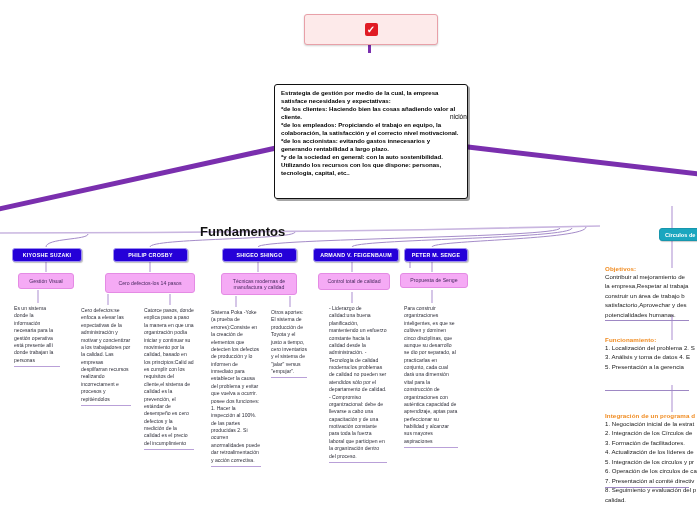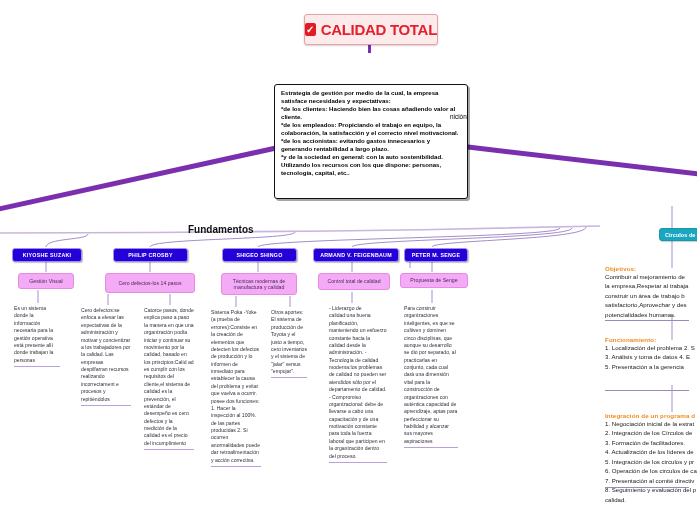--- a/index.html
+++ b/index.html
@@ -44,21 +44,21 @@
   #def-text{
     font-size:6.1px;line-height:1.32;font-weight:bold;color:#000;
     white-space:pre-line;
   }
   #def-label{
     left:450px;top:113px;font-size:6.4px;color:#000;font-weight:normal;
   }
 
   
   #fundamentos-label{
-    left:188px;top:224px;font-size:10px;font-weight:bold;color:#111;
+    left:200px;top:224px;font-size:13px;font-weight:bold;color:#111;
   }
 
   
   .node-blue{
     background:#2500d8;
     border:1px solid #9d8ef0;
     border-radius:3px;
     box-shadow:1px 1px 1px rgba(0,0,0,.25);
     color:#ffffff;
     font-size:5.3px;font-weight:bold;letter-spacing:.25px;
@@ -140,21 +140,20 @@
 
   <line x1="672" y1="206" x2="672" y2="228" stroke="#b9a0d8" stroke-width="1.2"></line>
   <line x1="672" y1="241" x2="672" y2="268" stroke="#b9a0d8" stroke-width="1.2"></line>
   <line x1="672" y1="315" x2="672" y2="340" stroke="#b9a0d8" stroke-width="1.2"></line>
   <line x1="672" y1="385" x2="672" y2="412" stroke="#b9a0d8" stroke-width="1.2"></line>
   <line x1="410" y1="262" x2="410" y2="268" stroke="#b9a0d8" stroke-width="1.2"></line>
 </svg>
 
 <div class="abs" id="title-box">
   <span id="title-check">✓</span>
-  <span id="title-text">CALIDAD TOTAL</span>
 </div>
 
 <div class="abs" id="def-box">
   <div id="def-text">Estrategia de gestión por medio de la cual, la empresa satisface necesidades y expectativas:
 *de los clientes: Haciendo bien las cosas añadiendo valor al cliente.
 *de los empleados: Propiciando el trabajo en equipo, la colaboración, la satisfacción y el correcto nivel motivacional.
 *de los accionistas: evitando gastos innecesarios  y generando rentabilidad a largo plazo.
 *y de la sociedad en general: con la auto sostenibilidad.
 Utilizando los recursos con los que dispone: personas, tecnología, capital, etc..</div>
 </div>

